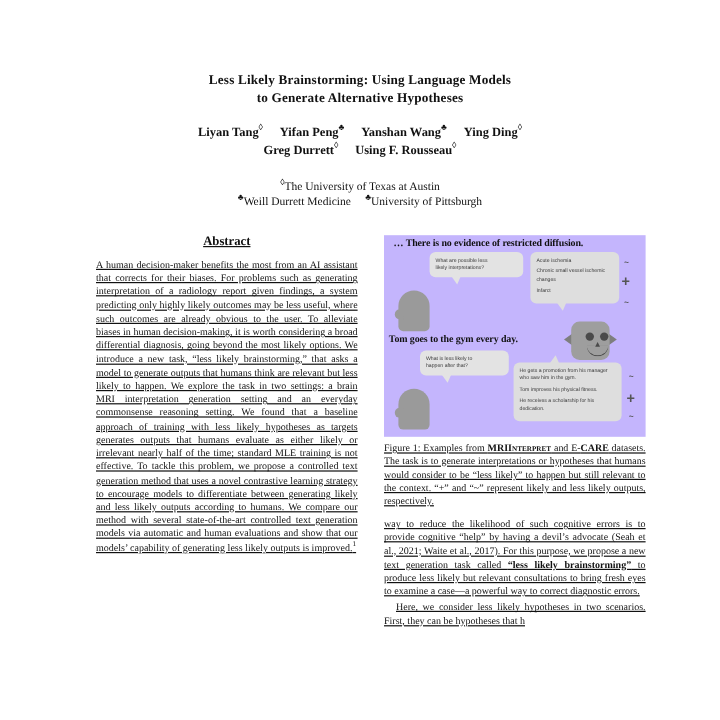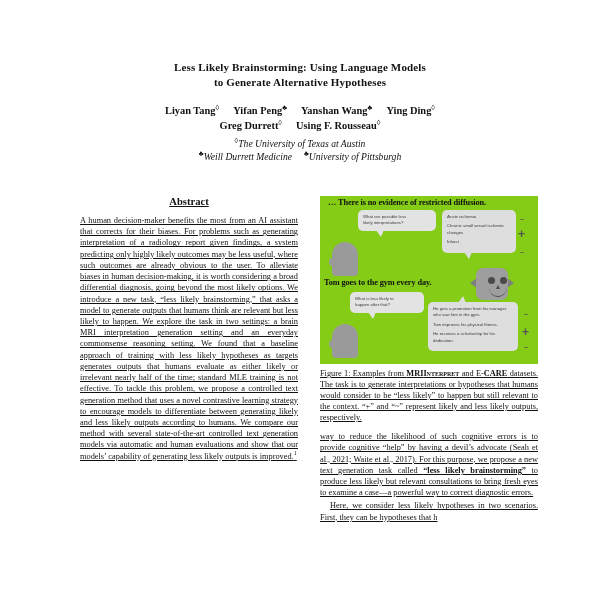--- a/index.html
+++ b/index.html
@@ -48,25 +48,24 @@
     display: inline-block;
     margin: 0 7px;
   }
   sup.mark {
     font-size: 7.4px;
     font-weight: normal;
     vertical-align: super;
     line-height: 0;
   }
   .affiliations {
-    margin-top: 3px;
+    margin-top: 15px;
     font-size: 9.6px;
     font-weight: normal;
     line-height: 1.4;
-    font-style: italic;
   }
   .affiliations .aff-row { white-space: nowrap; }
   .affiliations .aff {
     display: inline-block;
     margin: 0 6px;
   }
   .email {
     margin-top: 3px;
     font-family: "Liberation Mono", "DejaVu Sans Mono", monospace;
     font-size: 9px;
@@ -111,21 +110,21 @@
   }
 
   
   .figure {
     width: 100%;
   }
   .fig-canvas {
     position: relative;
     width: 218px;
     height: 168px;
-    background: #84cc16;
+    background: #c4b5fd;
     overflow: hidden;
   }
   .ctx-line {
     position: absolute;
     font-size: 8.3px;
     font-weight: bold;
     letter-spacing: -0.1px;
     white-space: nowrap;
   }
   .ctx-a { left: 8px; top: 2px; }

